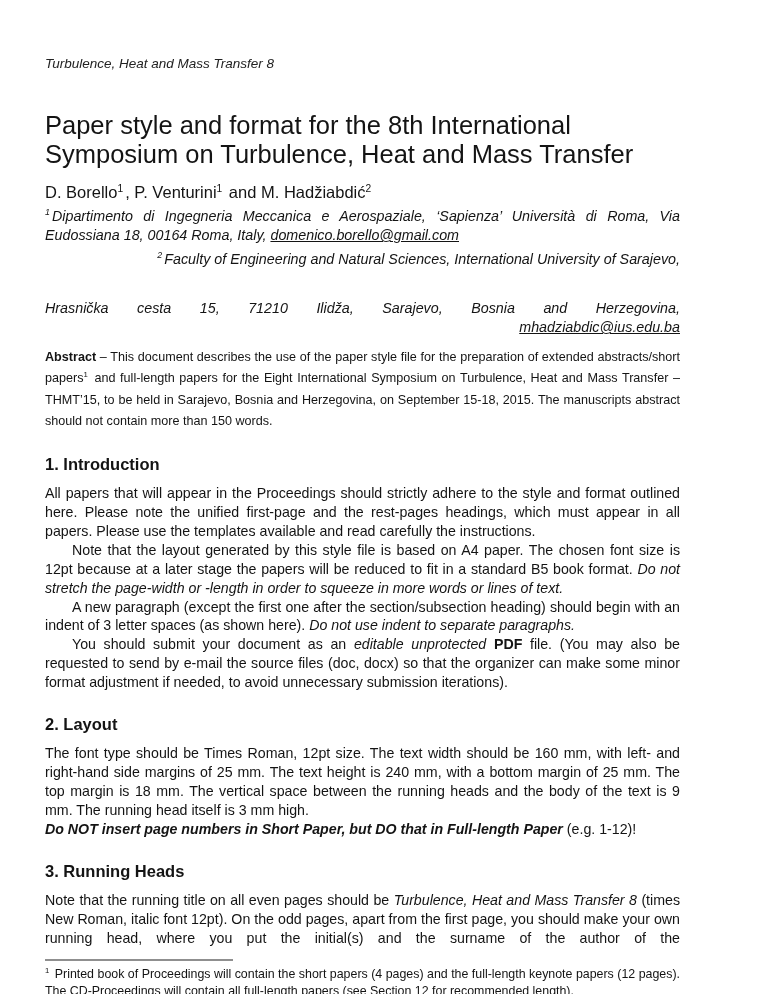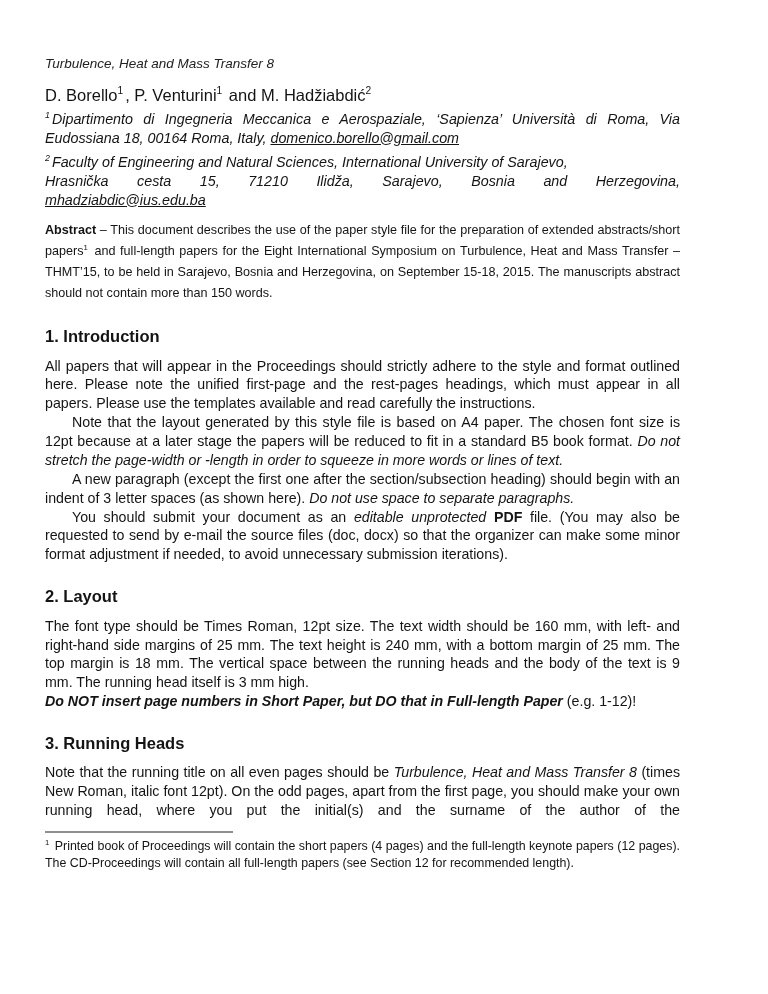--- a/index.html
+++ b/index.html
@@ -41,22 +41,22 @@
     font-size: 16.5px;
     margin-top: 13px;
   }
   .affiliations {
     margin-top: 5px;
     font-style: italic;
     font-size: 14.3px;
     line-height: 1.33;
   }
   .affil { margin: 0 0 5px 0; text-align: justify; }
-  .affil-line { text-align: left; }
-  .justify-last { text-align: justify; text-align-last: justify; }
+  .affil-line { text-align: right; }
+  .justify-last { text-align: justify; text-align-last: justify; margin-top: 30px; }
   .abstract {
     margin: 10px 0 0 0;
     font-size: 12.6px;
     line-height: 1.68;
     text-align: justify;
   }
   h2 {
     font-size: 16.5px;
     font-weight: bold;
     margin: 22px 0 9px 0;
@@ -86,38 +86,39 @@
 </style>
 </head>
 <body>
 
 <div class="page">
 
   <div class="running-head">
     <div>Turbulence, Heat and Mass Transfer 8</div>
   </div>
 
+  <h1 class="title">Paper style and format for the 8th International Symposium on Turbulence, Heat and Mass Transfer</h1>
 
   <div class="authors"><span>D. Borello</span><sup>1</sup><span>, P. Venturini</span><sup>1</sup><span> and M. Hadžiabdić</span><sup>2</sup></div>
 
   <div class="affiliations">
     <p class="affil"><sup>1</sup><span>Dipartimento di Ingegneria Meccanica e Aerospaziale, ‘Sapienza’ Università di Roma, Via Eudossiana 18, 00164 Roma, Italy, </span><span class="u">domenico.borello@gmail.com</span></p>
     <div class="affil">
       <div class="affil-line"><sup>2</sup><span>Faculty of Engineering and Natural Sciences, International University of Sarajevo,</span></div>
       <div class="affil-line justify-last"><span>Hrasnička cesta 15, 71210 Ilidža, Sarajevo, Bosnia and Herzegovina,</span></div>
       <div class="affil-line"><span class="u">mhadziabdic@ius.edu.ba</span></div>
     </div>
   </div>
 
   <p class="abstract"><span class="b">Abstract</span><span> – This document describes the use of the paper style file for the preparation of extended abstracts/short papers</span><sup>1</sup><span> and full-length papers for the Eight International Symposium on Turbulence, Heat and Mass Transfer – THMT’15, to be held in Sarajevo, Bosnia and Herzegovina, on September 15-18, 2015. The manuscripts abstract should not contain more than 150 words.</span></p>
 
   <h2>1. Introduction</h2>
   <p class="para"><span>All papers that will appear in the Proceedings should strictly adhere to the style and format outlined here. Please note the unified first-page and the rest-pages headings, which must appear in all papers. Please use the templates available and read carefully the instructions.</span></p>
   <p class="para indent"><span>Note that the layout generated by this style file is based on A4 paper. The chosen font size is 12pt because at a later stage the papers will be reduced to fit in a standard B5 book format. </span><span class="i">Do not stretch the page-width or -length in order to squeeze in more words or lines of text.</span></p>
-  <p class="para indent"><span>A new paragraph (except the first one after the section/subsection heading) should begin with an indent of 3 letter spaces (as shown here). </span><span class="i">Do not use space to separate paragraphs.</span></p>
+  <p class="para indent"><span>A new paragraph (except the first one after the section/subsection heading) should begin with an indent of 3 letter spaces (as shown here). </span><span class="i">Do not use indent to separate paragraphs.</span></p>
   <p class="para indent"><span>You should submit your document as an </span><span class="i">editable unprotected</span><span> </span><span class="b">PDF</span><span> file. (You may also be requested to send by e-mail the source files (doc, docx) so that the organizer can make some minor format adjustment if needed, to avoid unnecessary submission iterations).</span></p>
 
   <h2>2. Layout</h2>
   <p class="para"><span>The font type should be Times Roman, 12pt size. The text width should be 160 mm, with left- and right-hand side margins of 25 mm. The text height is 240 mm, with a bottom margin of 25 mm. The top margin is 18 mm. The vertical space between the running heads and the body of the text is 9 mm. The running head itself is 3 mm high.</span></p>
   <p class="para nowrap"><span class="bi">Do NOT insert page numbers in Short Paper, but DO that in Full-length Paper</span><span> (e.g. 1-12)!</span></p>
 
   <h2>3. Running Heads</h2>
   <p class="para justify-last"><span>Note that the running title on all even pages should be </span><span class="i">Turbulence, Heat and Mass Transfer 8</span><span> (times New Roman, italic font 12pt). On the odd pages, apart from the first page, you should make your own running head, where you put the initial(s) and the surname of the author of the</span></p>
 
   <hr class="footnote-rule">

